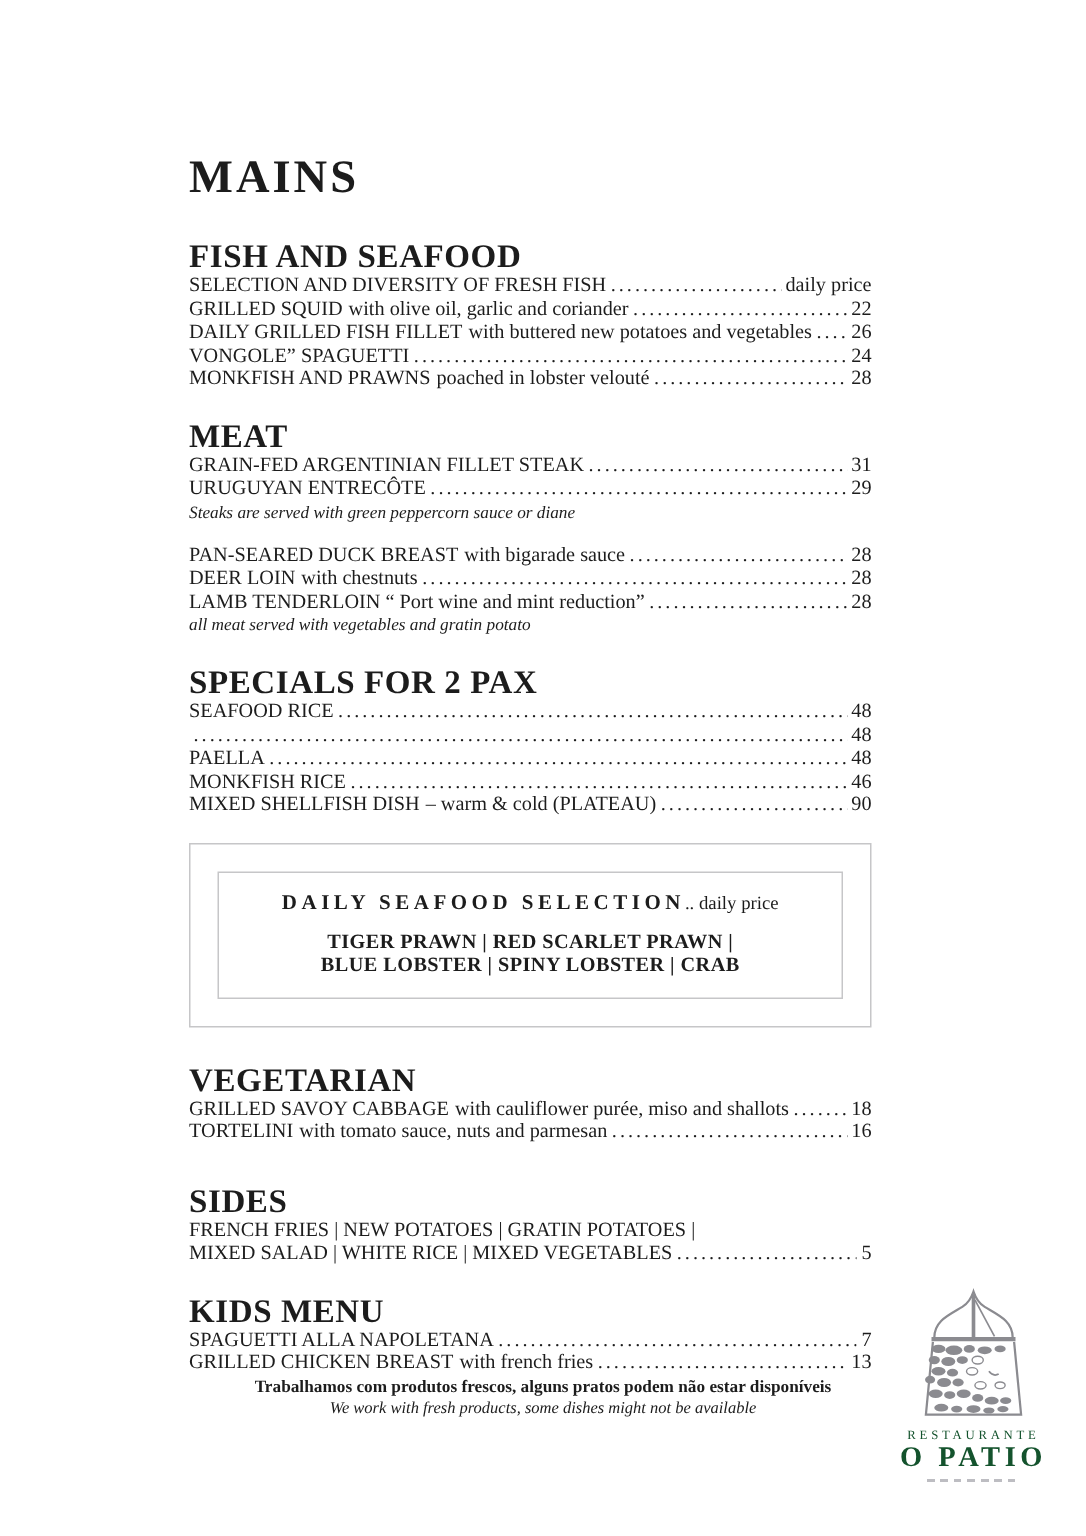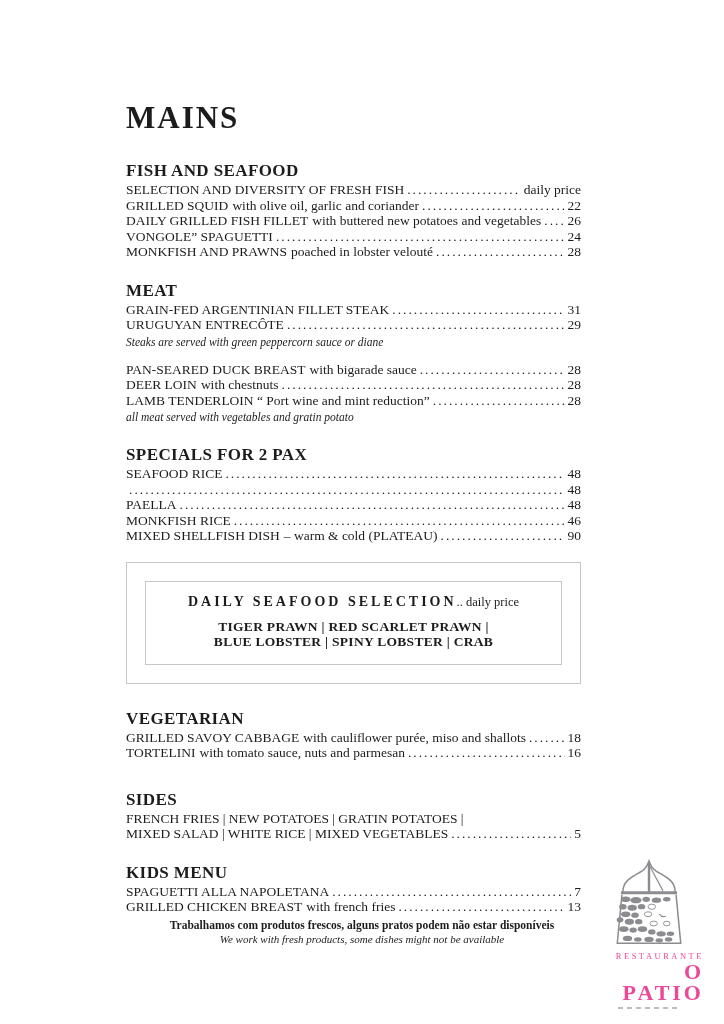--- a/index.html
+++ b/index.html
@@ -6,44 +6,44 @@
   .page{
     position:relative;width:724px;height:1024px;background:#ffffff;overflow:hidden;
     font-family:"Liberation Serif","DejaVu Serif",serif;color:#1c1c1c;
   }
   .content{position:absolute;left:126px;top:86px;width:455px;}
   .main-title{font-size:31px;line-height:32px;font-weight:bold;letter-spacing:2px;margin:16px 0 28px 0;}
   .section{margin-top:22px;}
   #sections-top .section:first-child{margin-top:0;}
   #sections-bottom .section:first-child{margin-top:26px;}
   .section.sides{margin-top:30px;}
-  .section-title{font-size:17px;line-height:17px;font-weight:bold;letter-spacing:0.4px;margin-bottom:3px;}
+  .section-title{font-size:22px;line-height:17px;font-weight:bold;letter-spacing:0.4px;margin-bottom:3px;}
   .row{display:flex;align-items:baseline;font-size:13.5px;line-height:15.5px;}
   .nm{white-space:nowrap;}
   .desc{white-space:nowrap;margin-left:4px;}
   .dots{flex:1;overflow:hidden;white-space:nowrap;margin:0 3px 0 3px;}
   .dots::after{content:"..........................................................................................................................";letter-spacing:2px;}
   .price{white-space:nowrap;text-align:right;}
   .plain{font-size:13.5px;line-height:15.5px;}
   .note{font-style:italic;font-size:11.5px;line-height:14px;margin-top:2px;}
   .gap{height:13px;}
   .box{margin-top:18px;border:1px solid #c6c6c8;padding:18px;}
   .box-inner{border:1px solid #c6c6c8;text-align:center;padding:12px 10px 14px 10px;}
   .box-title{font-size:14px;line-height:16px;}
   .box-title .bt{font-weight:bold;letter-spacing:3px;}
   .box-title .bs{font-size:12.5px;letter-spacing:0;}
   .box-line{font-size:13.5px;line-height:15.5px;letter-spacing:0.3px;font-weight:bold;}
   .box-line:nth-of-type(2){margin-top:9px;}
   .footer{position:absolute;top:918px;left:0;width:100%;text-align:center;}
   .footer-pt{font-weight:bold;font-size:11.5px;line-height:14px;}
   .footer-en{font-style:italic;font-size:11px;line-height:13px;margin-top:1px;}
-  .logo{position:absolute;top:857px;right:20px;width:110px;text-align:right;color:#ec4899;}
+  .logo{position:absolute;top:857px;right:20px;width:110px;text-align:center;color:#14532d;}
   .logo svg{display:block;margin:0 auto;}
   .logo-restaurante{font-size:8.5px;letter-spacing:2.5px;line-height:10px;margin-top:2px;}
-  .logo-name{font-size:22px;font-weight:bold;letter-spacing:3px;line-height:21px;}
+  .logo-name{font-size:19px;font-weight:bold;letter-spacing:3px;line-height:21px;}
   .logo-dates{width:62px;height:2px;margin:4px auto 0 auto;
     background:repeating-linear-gradient(90deg,#bdbdc2 0 5px,transparent 5px 9px);}
 </style>
 </head>
 <body>
 
 <div class="page">
   <div class="content">
     <h1 class="main-title">MAINS</h1>
 

